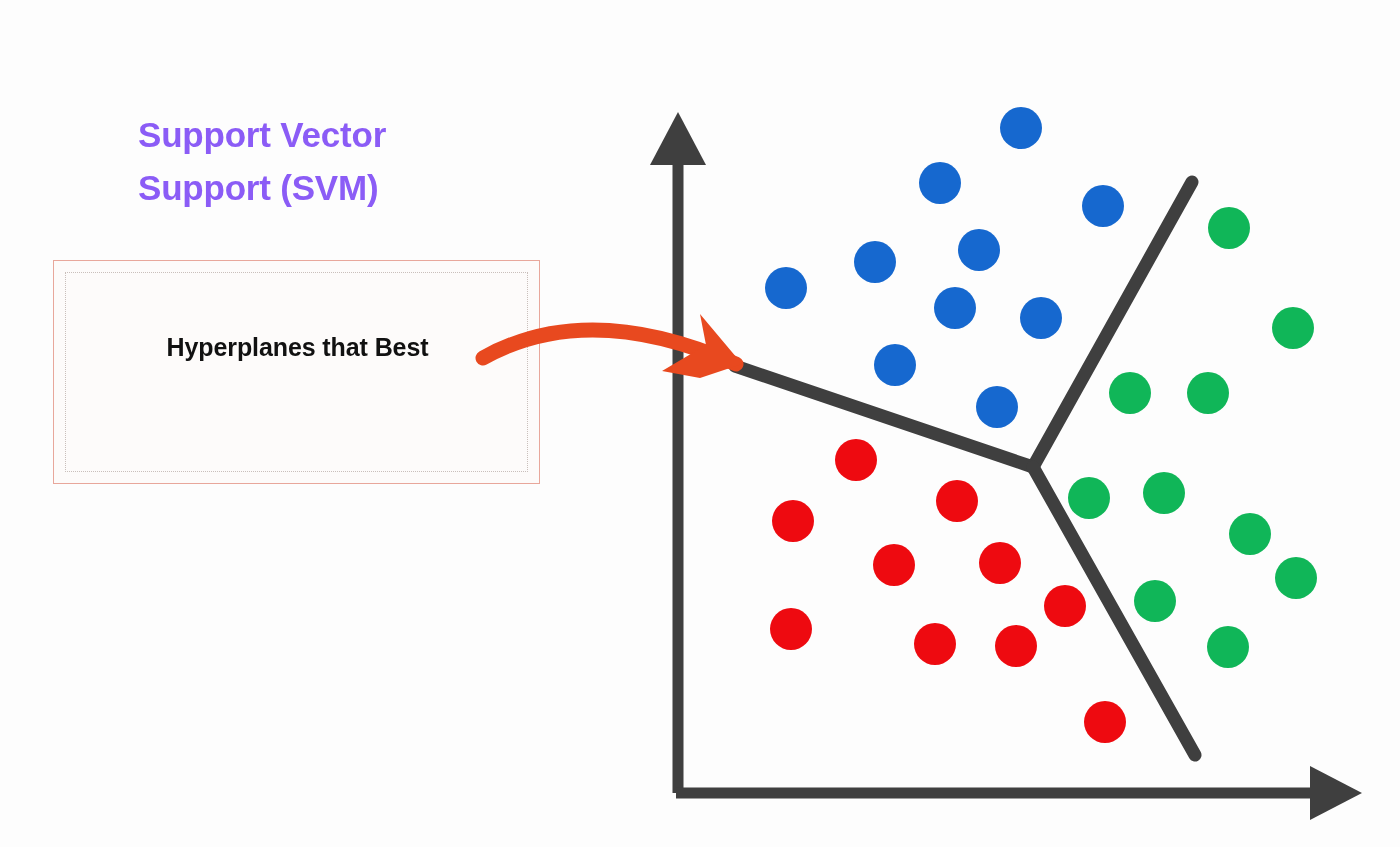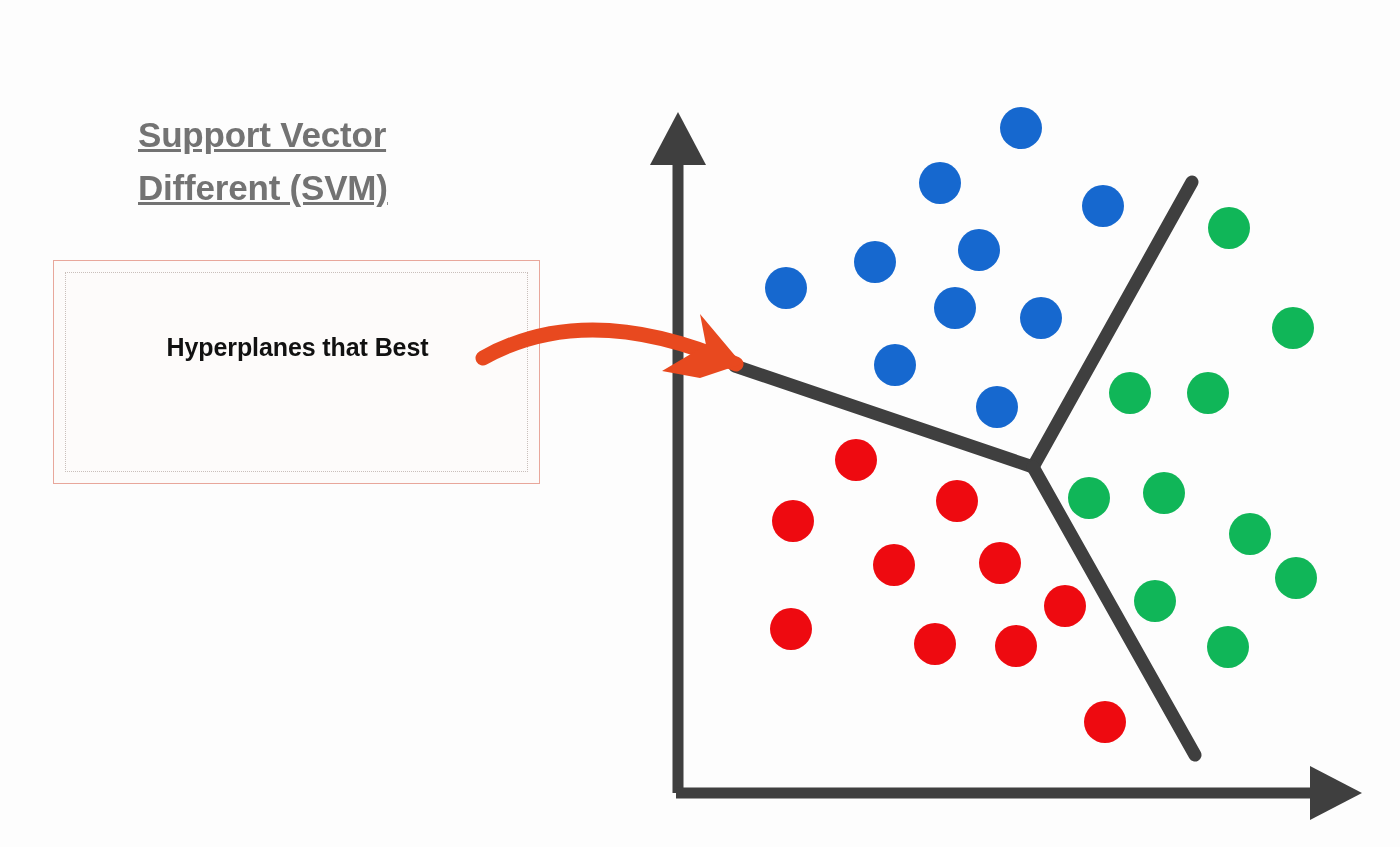--- a/index.html
+++ b/index.html
@@ -76,23 +76,23 @@
     top: 0;
     width: 1400px;
     height: 847px;
   }
 </style>
 </head>
 <body>
 
 <div id="root" style="background: rgb(253, 253, 253);">
 
-  <div id="title" style="color: #737373; text-decoration: underline;">
+  <div id="title" style="color: #8b5cf6;">
     <span class="tline">Support Vector</span>
-    <span class="tline">Different (SVM)</span>
+    <span class="tline">Support (SVM)</span>
   </div>
 
   <div id="callout-box" style="border-color: rgb(232, 167, 155);">
     <div id="callout-inner" style="border-color: rgb(201, 191, 187);"></div>
     <div id="callout-text">
       <span class="cline">Hyperplanes that Best</span>
     </div>
   </div>
 
   <svg id="canvas" viewBox="0 0 1400 847">

